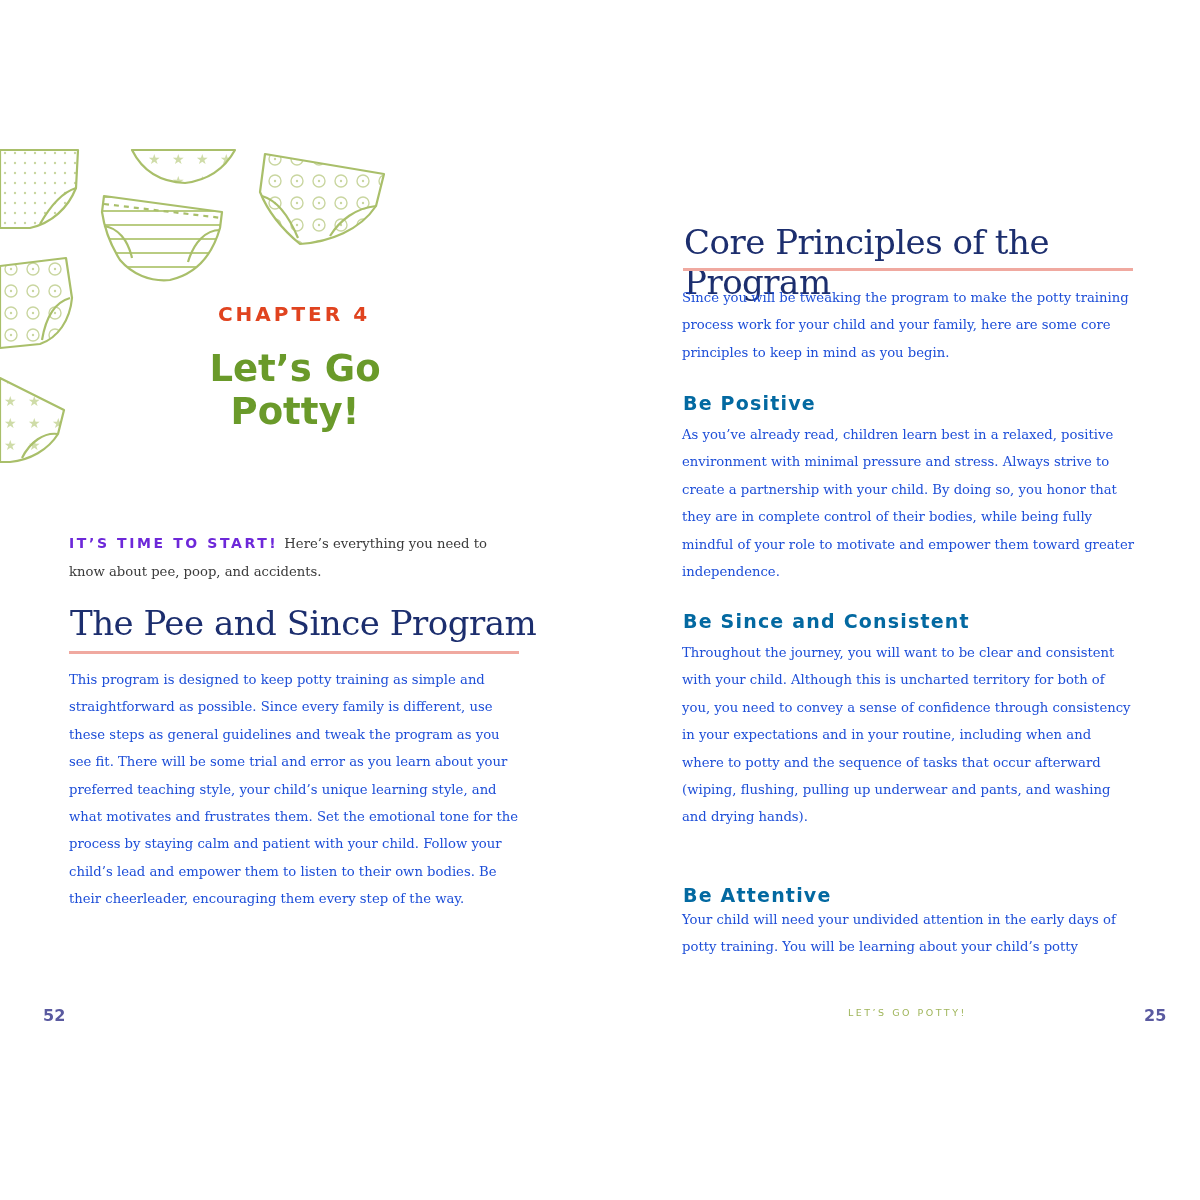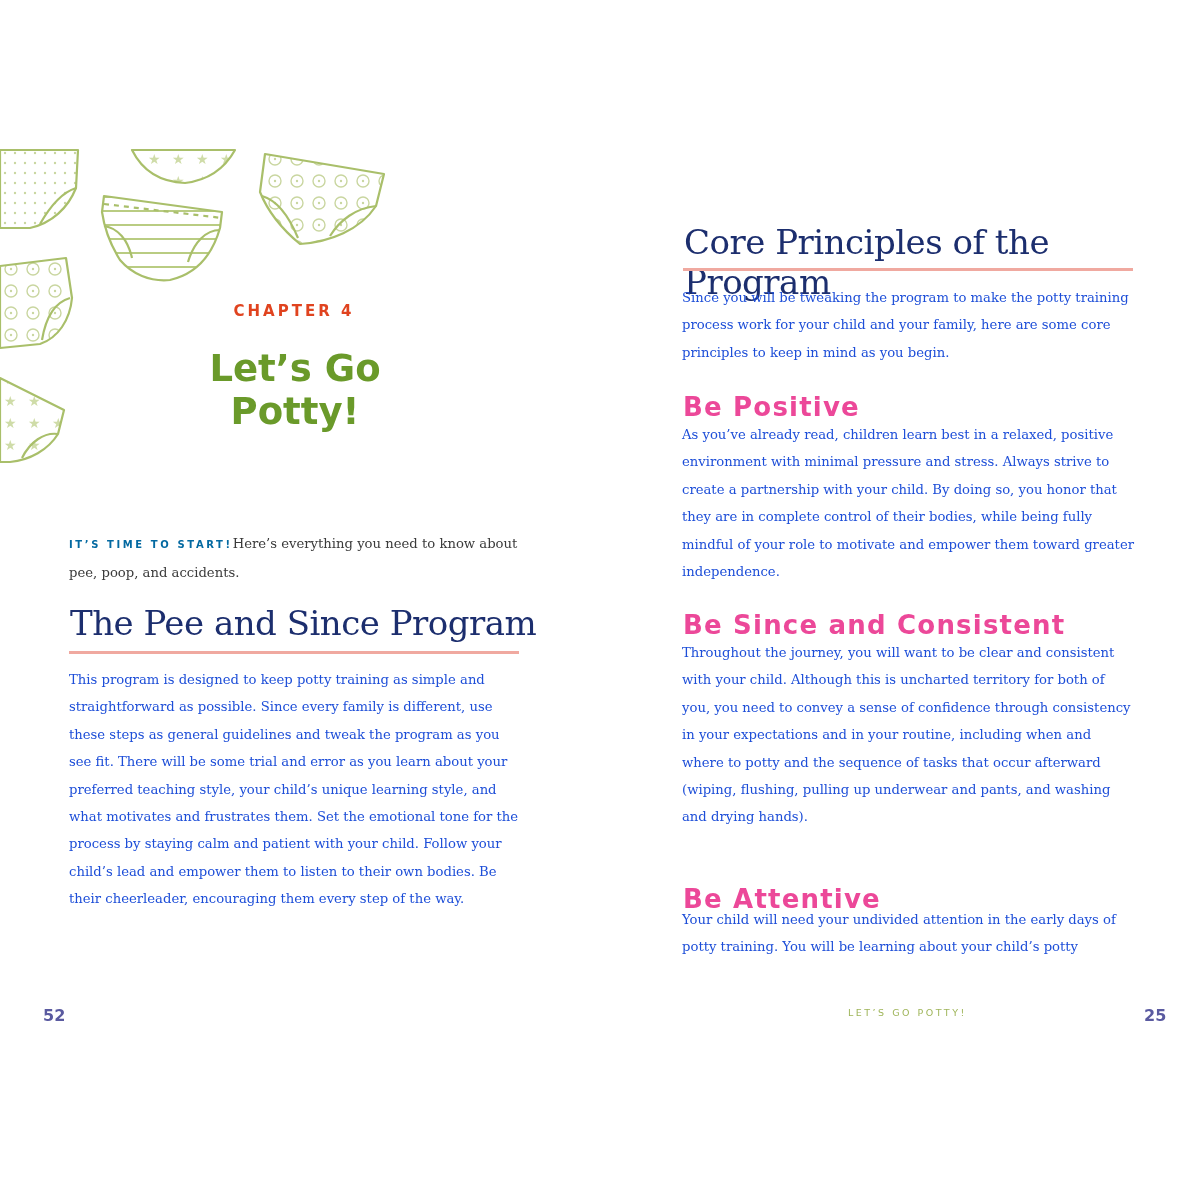--- a/index.html
+++ b/index.html
@@ -1,29 +1,29 @@
 <!DOCTYPE html>
 <html><head>
   <meta charset="utf-8">
   <style>
     html, body { margin: 0; padding: 0; background: #ffffff; }
     body { width: 1200px; height: 1200px; position: relative; overflow: hidden;
            font-family: "DejaVu Serif", serif; color: #3a3a3a; }
     .spread { position: absolute; left: 0; top: 0; width: 1200px; height: 1200px; }
     .illus { position: absolute; left: 0; top: 148px; width: 400px; height: 320px; }
     .chapter-label { position: absolute; left: 160px; top: 302px; width: 268px; text-align: center;
-      font-family: "DejaVu Sans", sans-serif; font-weight: bold; font-size: 15px; letter-spacing: 3px; color: #e0431f; }
+      font-family: "DejaVu Sans", sans-serif; font-weight: bold; font-size: 20px; letter-spacing: 3px; color: #e0431f; }
     .chapter-title { position: absolute; left: 140px; top: 347px; width: 310px; text-align: center;
       font-family: "DejaVu Sans", sans-serif; font-weight: bold; font-size: 37px; color: #6a9a2a; letter-spacing: 0px; }
     .intro { position: absolute; left: 69px; top: 530px; width: 450px; font-size: 13.2px; line-height: 27.5px; color: #3a3a3a; }
-    .intro .lead { font-family: "DejaVu Sans", sans-serif; font-weight: bold; font-size: 10px; letter-spacing: 2.6px; color: #0369a1; }
+    .intro .lead { font-family: "DejaVu Sans", sans-serif; font-weight: bold; font-size: 14px; letter-spacing: 2.6px; color: #6d28d9; margin-right: 6px; }
     .script-heading { position: absolute; font-family: "DejaVu Serif", serif; font-size: 34px; color: #1c2e6e; letter-spacing: -0.5px; }
     .rule { position: absolute; height: 3px; background: #f0a9a0; }
     .body-text { position: absolute; font-size: 13.2px; line-height: 27.4px; color: #1d4ed8; }
-    .subhead { position: absolute; font-family: "DejaVu Sans", sans-serif; font-weight: bold; font-size: 26px; color: #ec4899; letter-spacing: 1.2px; }
+    .subhead { position: absolute; font-family: "DejaVu Sans", sans-serif; font-weight: bold; font-size: 19px; color: #0369a1; letter-spacing: 1.2px; }
     .folio { position: absolute; font-family: "DejaVu Sans", sans-serif; font-size: 16px; color: #5a5aa0; font-weight: bold; }
     .running-head { position: absolute; font-family: "DejaVu Sans", sans-serif; font-size: 9.5px; letter-spacing: 2.5px; color: #9fb55a; }
   </style>
 </head>
 <body>
 
 <div class="spread">
 
   <div>
     <svg class="illus" viewBox="0 0 400 320">

